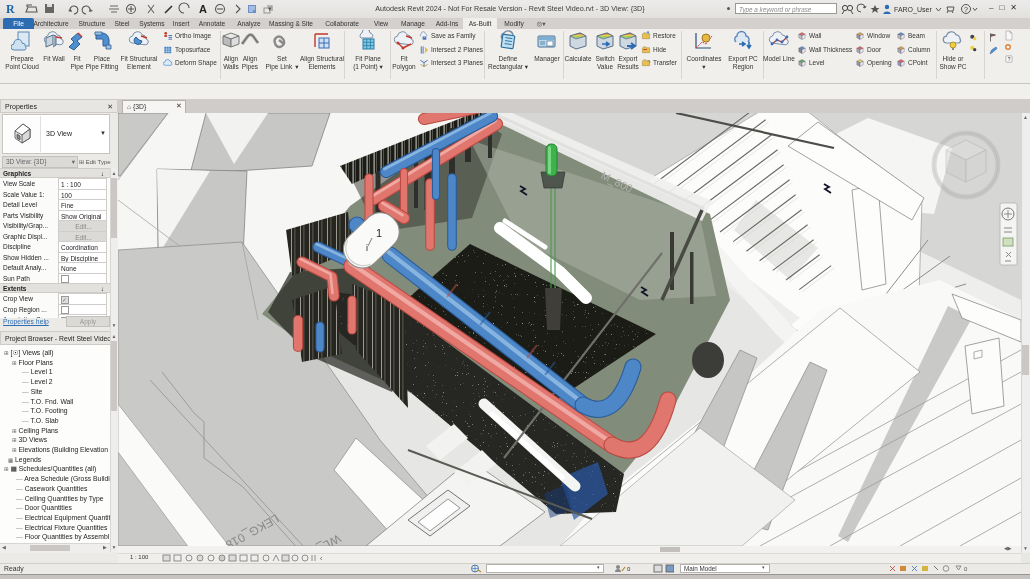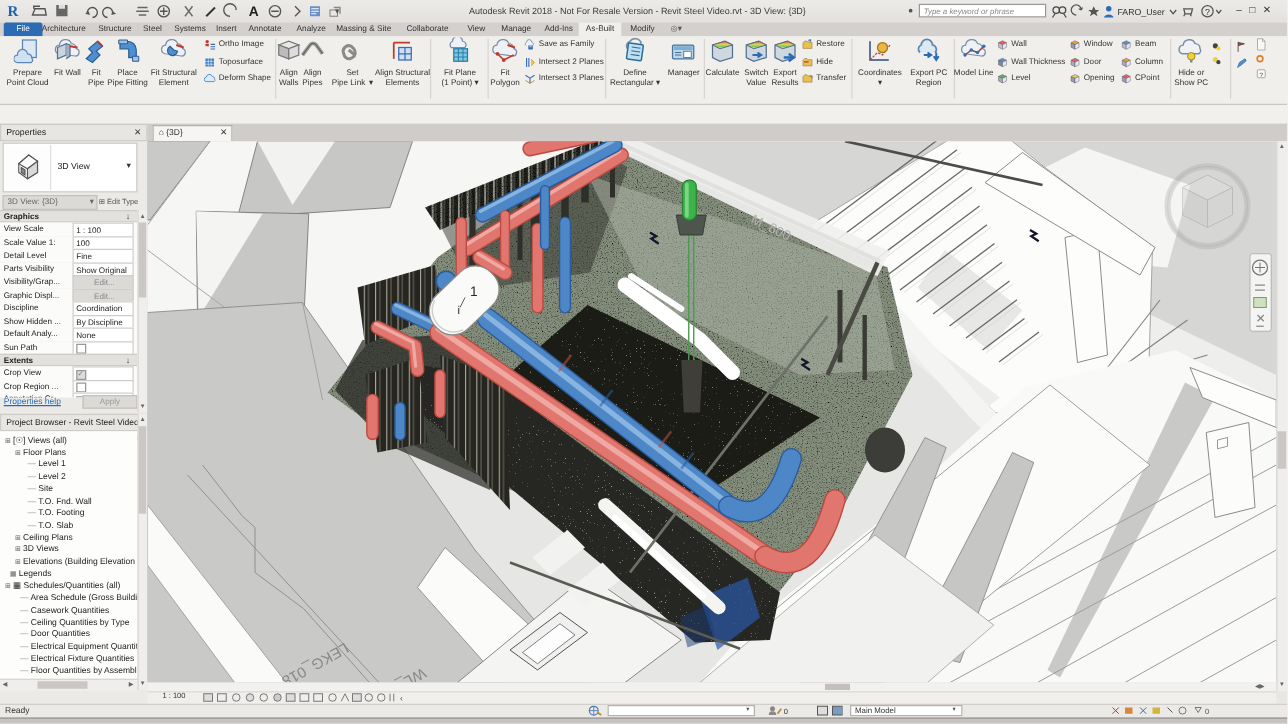--- a/index.html
+++ b/index.html
@@ -43,21 +43,21 @@
       <circle cx="196" cy="7" r="4.5" stroke="#555"></circle>
         <path d="M193,7 h6" stroke="#555"></path>
       <path d="M212,3 l4,4 l-4,4" stroke="#555"></path>
       <rect x="224" y="3" width="8" height="8" fill="#6b8fc9" stroke="none"></rect>
         <path d="M225,5 h6 M225,7 h6 M225,9 h4" stroke="#fff" stroke-width="0.8"></path>
       <path d="M243,4 h5 v5" stroke="#888"></path>
         <rect x="240" y="6" width="6" height="5" fill="#e9e7e4" stroke="#888" stroke-width="0.9"></rect>
     </g>
   </svg>
   <div class="abs" style="left:268px;top:5px;font-size:7px;color:#555;">▾</div>
-  <div class="abs" style="left:330px;top:4px;width:360px;font-size:7.2px;color:#3a3a3a;text-align:center;white-space:nowrap;">Autodesk Revit 2018 - Not For Resale Version - Revit Steel Video.rvt - 3D View: {3D}</div>
+  <div class="abs" style="left:330px;top:4px;width:360px;font-size:7.2px;color:#3a3a3a;text-align:center;white-space:nowrap;">Autodesk Revit 2024 - Not For Resale Version - Revit Steel Video.rvt - 3D View: {3D}</div>
 
   <div class="abs" style="left:727px;top:7px;width:3px;height:3px;background:#555;border-radius:50%;"></div>
   <div class="abs" style="left:735px;top:3px;width:102px;height:11px;background:#fff;border:1px solid #9a9894;font-size:6.3px;font-style:italic;color:#8a8a8a;line-height:11px;padding-left:3px;box-sizing:border-box;">Type a keyword or phrase</div>
   <svg class="abs" style="left:841px;top:3px" width="150" height="12" viewBox="0 0 150 12">
     <g fill="none" stroke="#444" stroke-width="1">
       <circle cx="4" cy="5" r="2.6"></circle>
         <circle cx="9" cy="5" r="2.6"></circle>
         <path d="M3,8 l-2,3 M10,8 l2,3"></path>
       <path d="M20,9 a4,4 0 1 1 4,-4 l1,-2 m-1,2 l-2,-1" stroke="#555"></path>
       <path d="M34,2 l1.4,3 h3 l-2.4,2 1,3 -3,-2 -3,2 1,-3 -2.4,-2 h3 z" fill="#555" stroke="none"></path>

